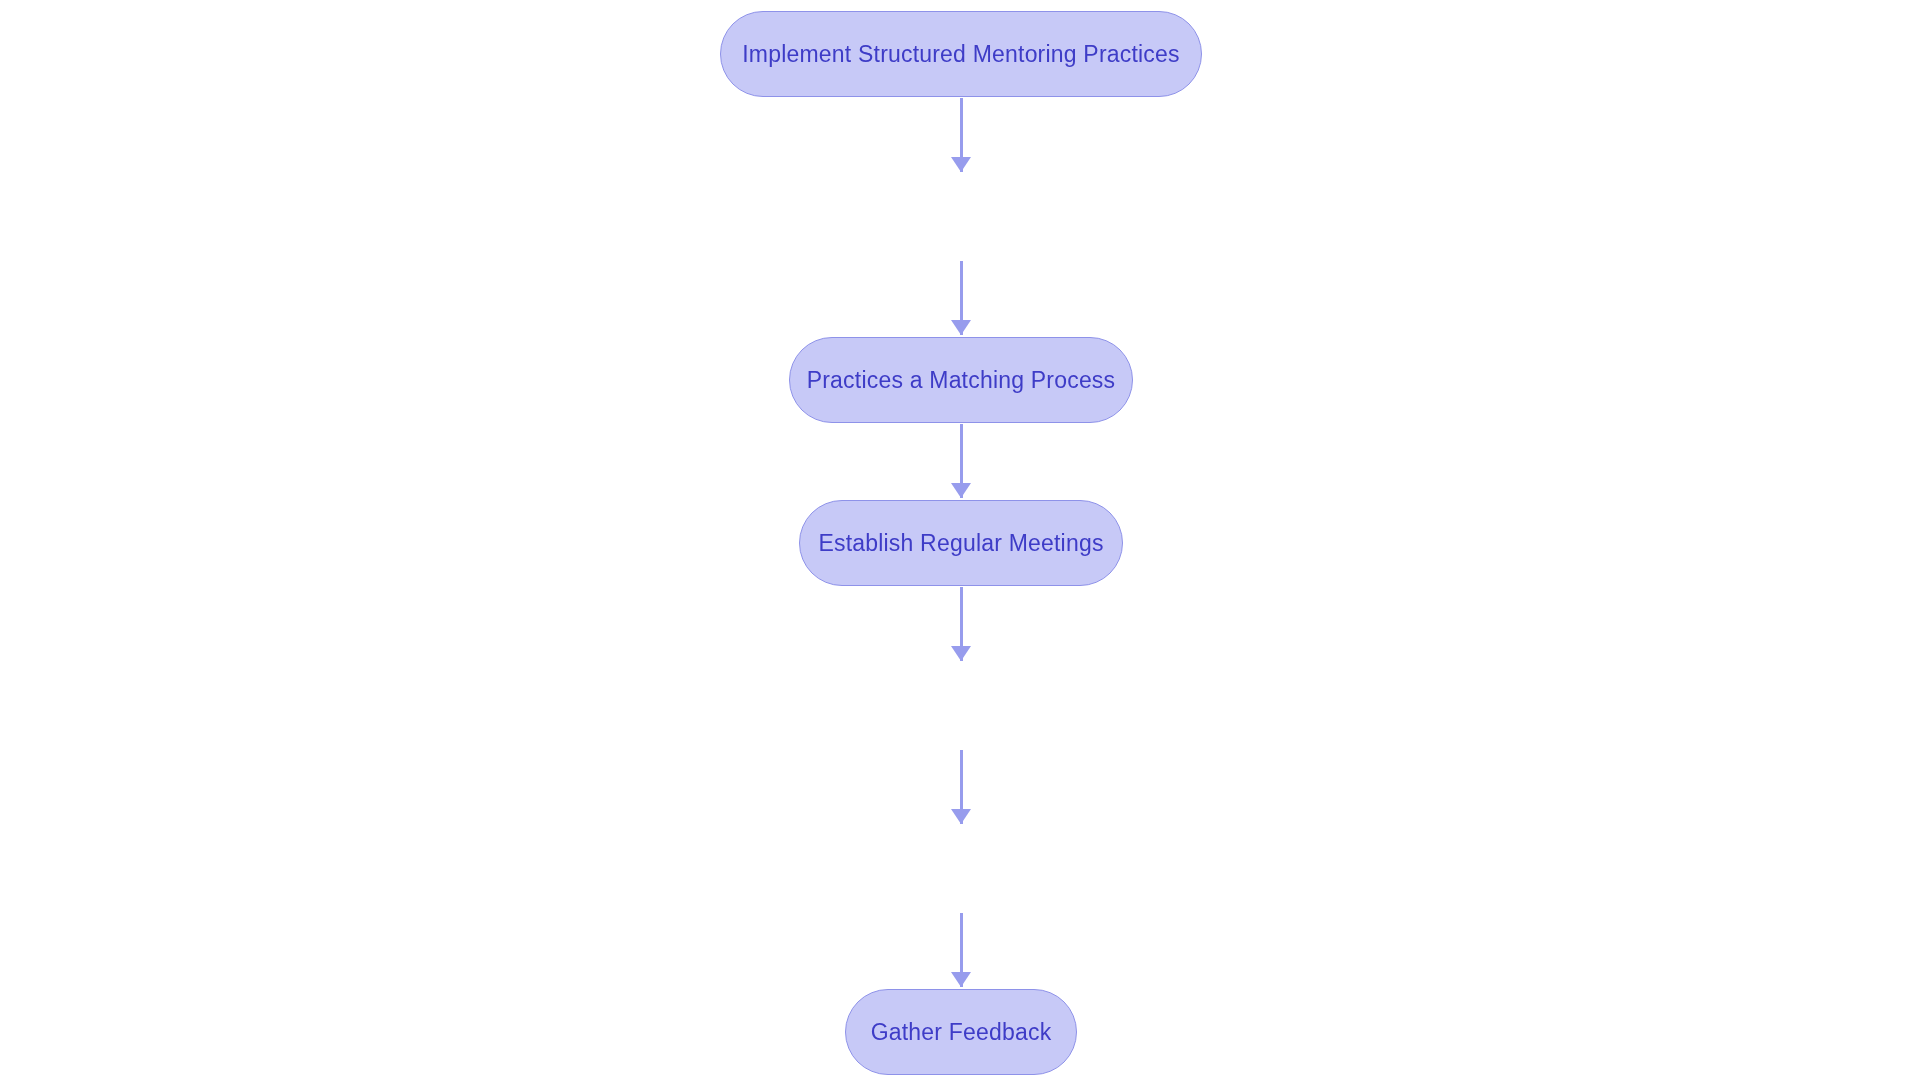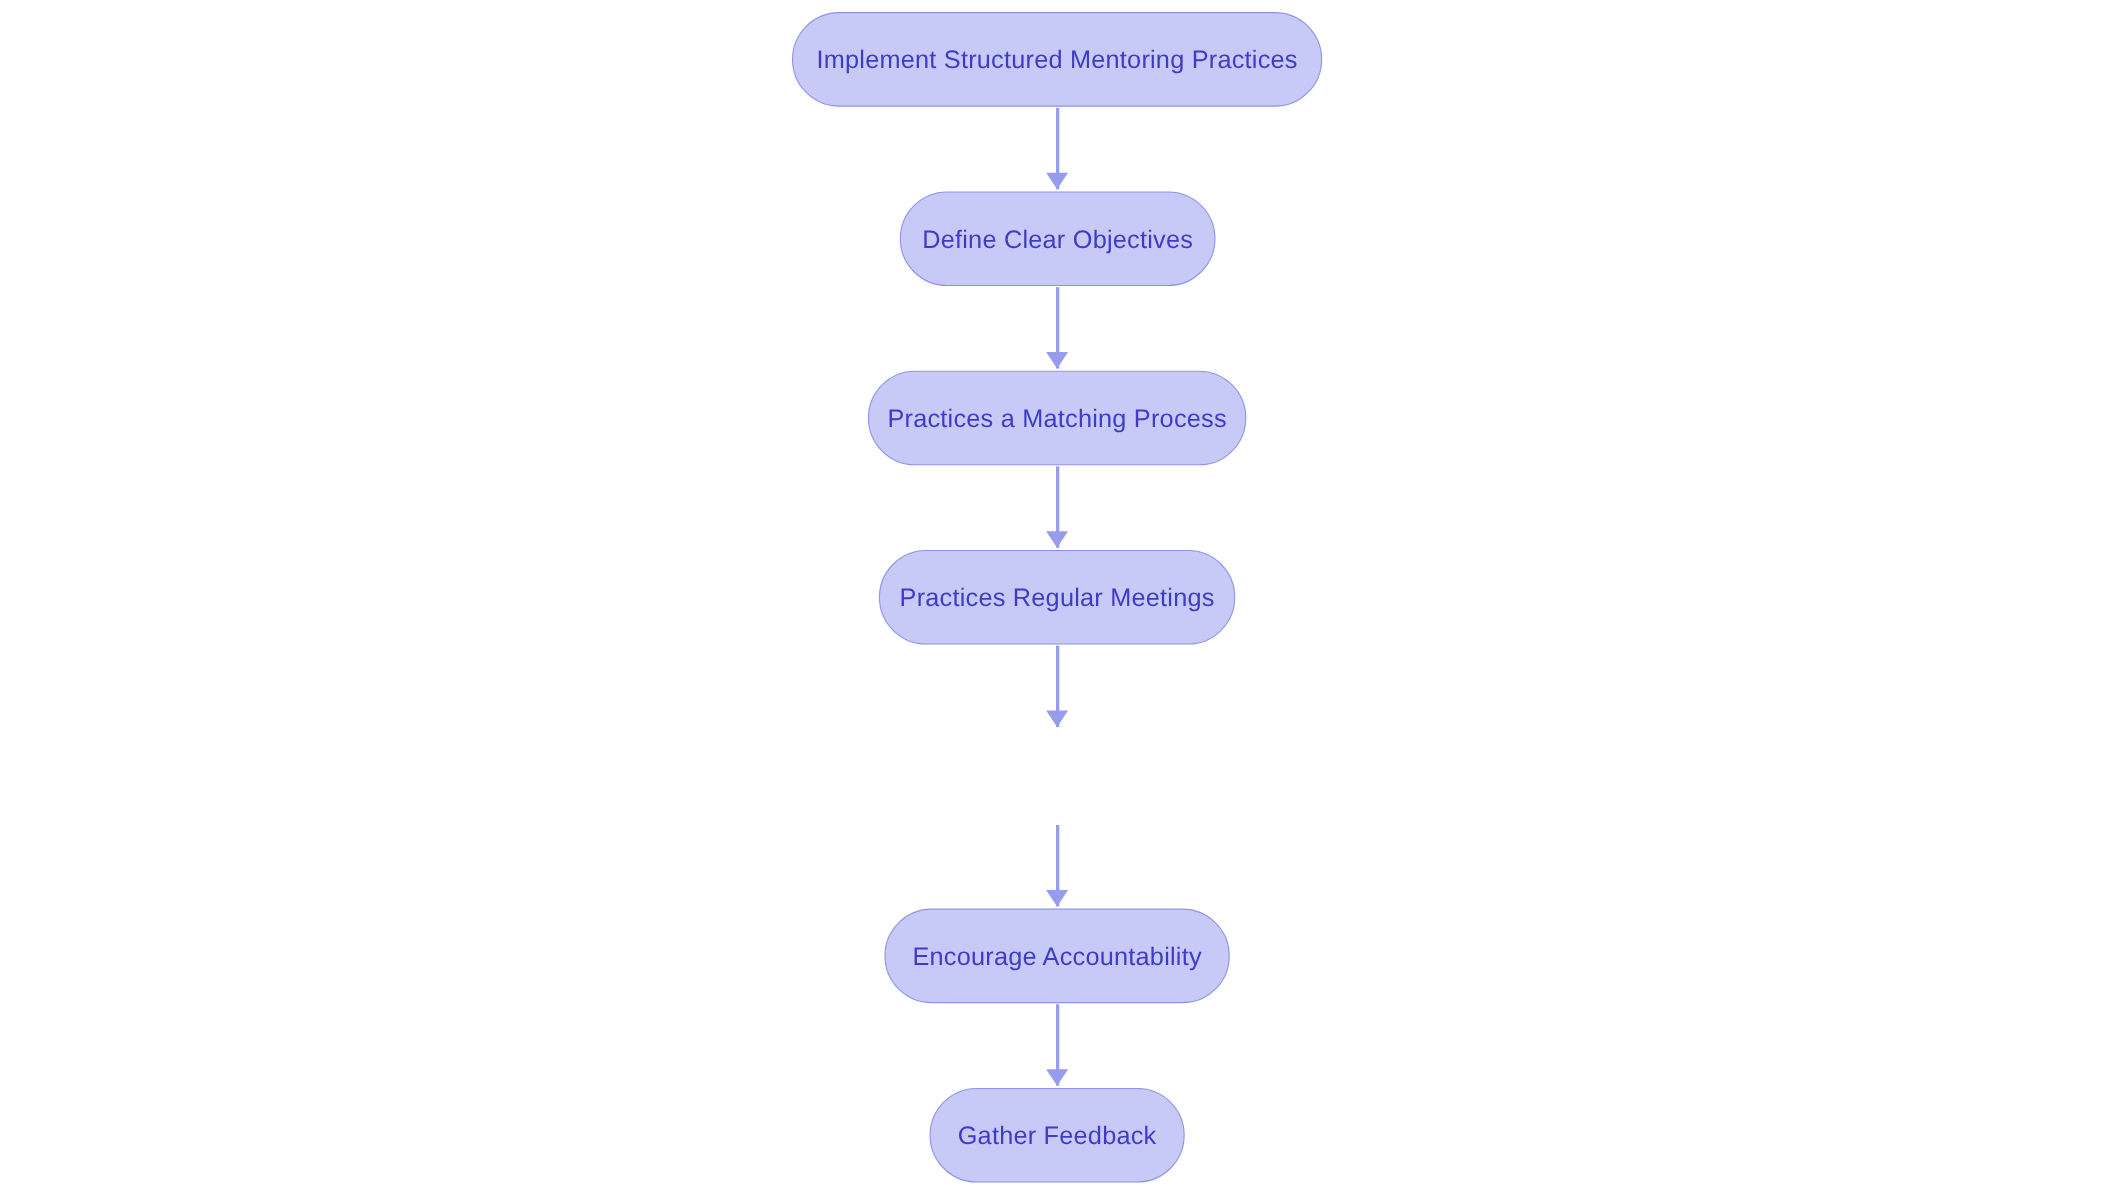--- a/index.html
+++ b/index.html
@@ -59,44 +59,38 @@
 <body>
 
 <div class="canvas">
 
   <div class="node" style="top:11px;  left:720px; width:482px;">
     <span class="node-label">Implement Structured Mentoring Practices</span>
   </div>
 
   <div class="arrow" style="top:98px;"></div>
 
-  <div class="node" style="top:174px; left:818px; width:287px;">
-    <span class="node-label">Define Clear Objectives</span>
-  </div>
 
   <div class="arrow" style="top:261px;"></div>
 
   <div class="node" style="top:337px; left:789px; width:344px;">
     <span class="node-label">Practices a Matching Process</span>
   </div>
 
   <div class="arrow" style="top:424px;"></div>
 
   <div class="node" style="top:500px; left:799px; width:324px;">
-    <span class="node-label">Practices Regular Meetings</span>
+    <span class="node-label">Establish Regular Meetings</span>
   </div>
 
   <div class="arrow" style="top:587px;"></div>
 
 
   <div class="arrow" style="top:750px;"></div>
 
-  <div class="node" style="top:826px; left:804px; width:314px;">
-    <span class="node-label">Encourage Accountability</span>
-  </div>
 
   <div class="arrow" style="top:913px;"></div>
 
   <div class="node" style="top:989px; left:845px; width:232px;">
     <span class="node-label">Gather Feedback</span>
   </div>
 
 </div>
 
 </body></html>

